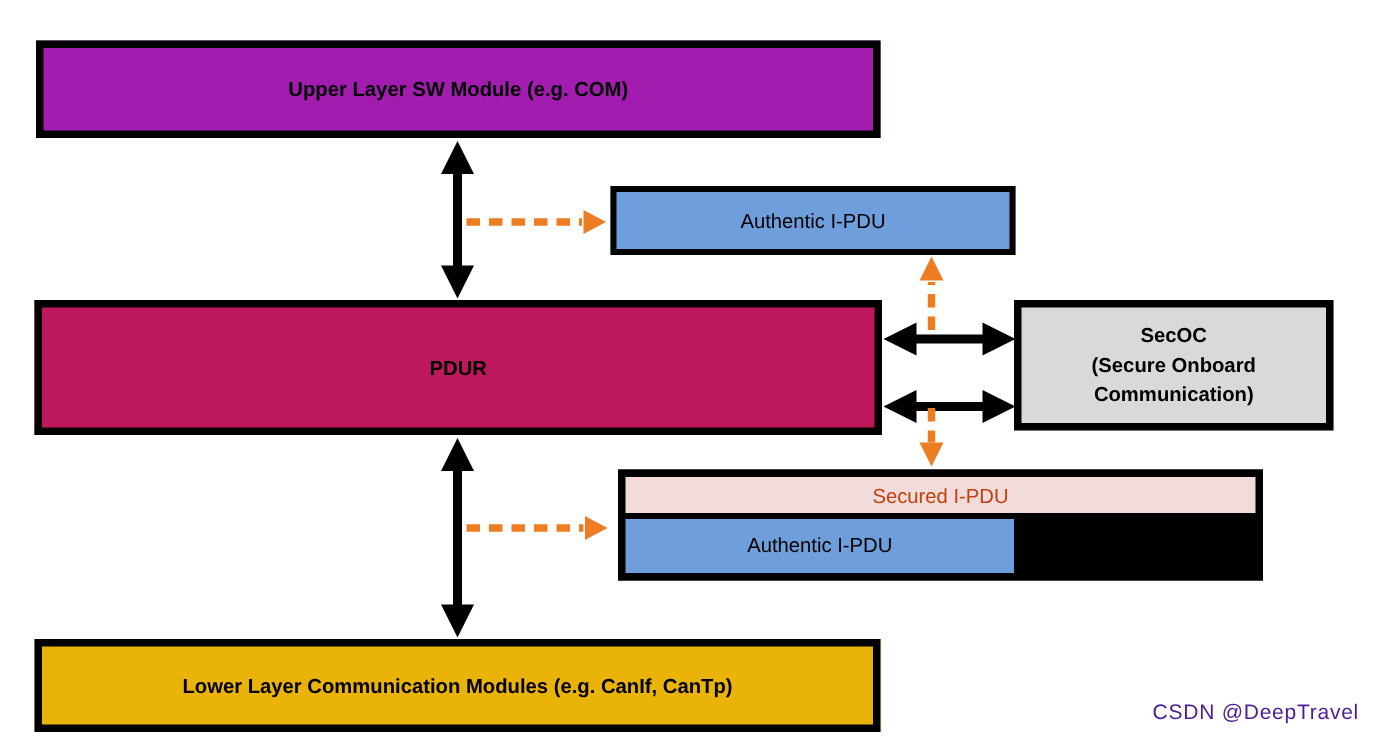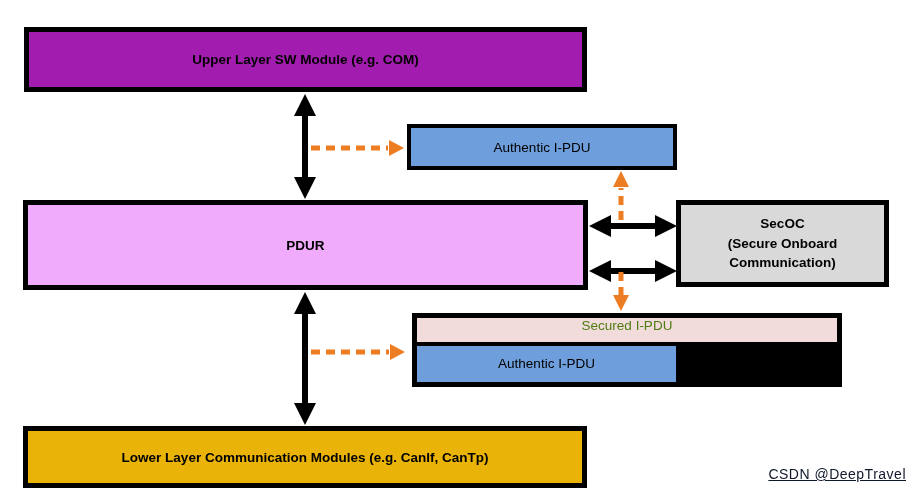--- a/index.html
+++ b/index.html
@@ -53,24 +53,24 @@
     box-sizing: border-box;
     border: 5px solid #000000;
     background: #000000;
     display: flex;
     flex-direction: column;
     gap: 4px;
   }
   .secured-row-top {
     height: 24px;
     display: flex;
-    align-items: flex-start;
+    align-items: center;
     justify-content: center;
     font-size: 13.5px;
-    color: #4d7c0f;
+    color: #c2410c;
   }
   .secured-row-bottom {
     flex: 1;
     display: flex;
     gap: 4px;
   }
   .inner-cell {
     display: flex;
     align-items: center;
     justify-content: center;
@@ -142,21 +142,21 @@
   </svg>
 
   <div class="box module upper-box" style="background-color: #a21caf;">
     <span>Upper Layer SW Module (e.g. COM)</span>
   </div>
 
   <div class="box pdu authentic-top" style="background-color: rgb(110, 158, 219);">
     <span>Authentic I-PDU</span>
   </div>
 
-  <div class="box module pdur-box" style="background-color: #f0abfc;">
+  <div class="box module pdur-box" style="background-color: #be185d;">
     <span>PDUR</span>
   </div>
 
   <div class="box module secoc-box" style="background-color: rgb(217, 217, 217);">
     <span>
       <span>SecOC</span><br>
       <span>(Secure Onboard</span><br>
       <span>Communication)</span>
     </span>
   </div>
@@ -169,15 +169,15 @@
       <div class="inner-cell inner-authentic" style="background-color: rgb(110, 158, 219);">
         <span>Authentic I-PDU</span>
       </div>
     </div>
   </div>
 
   <div class="box module lower-box" style="background-color: #eab308;">
     <span>Lower Layer Communication Modules (e.g. CanIf, CanTp)</span>
   </div>
 
-  <div class="watermark" style="color: #0f172a; text-decoration: underline;">CSDN @DeepTravel</div>
+  <div class="watermark" style="color: #4c1d95;">CSDN @DeepTravel</div>
 
 </div>
 
 </body></html>

